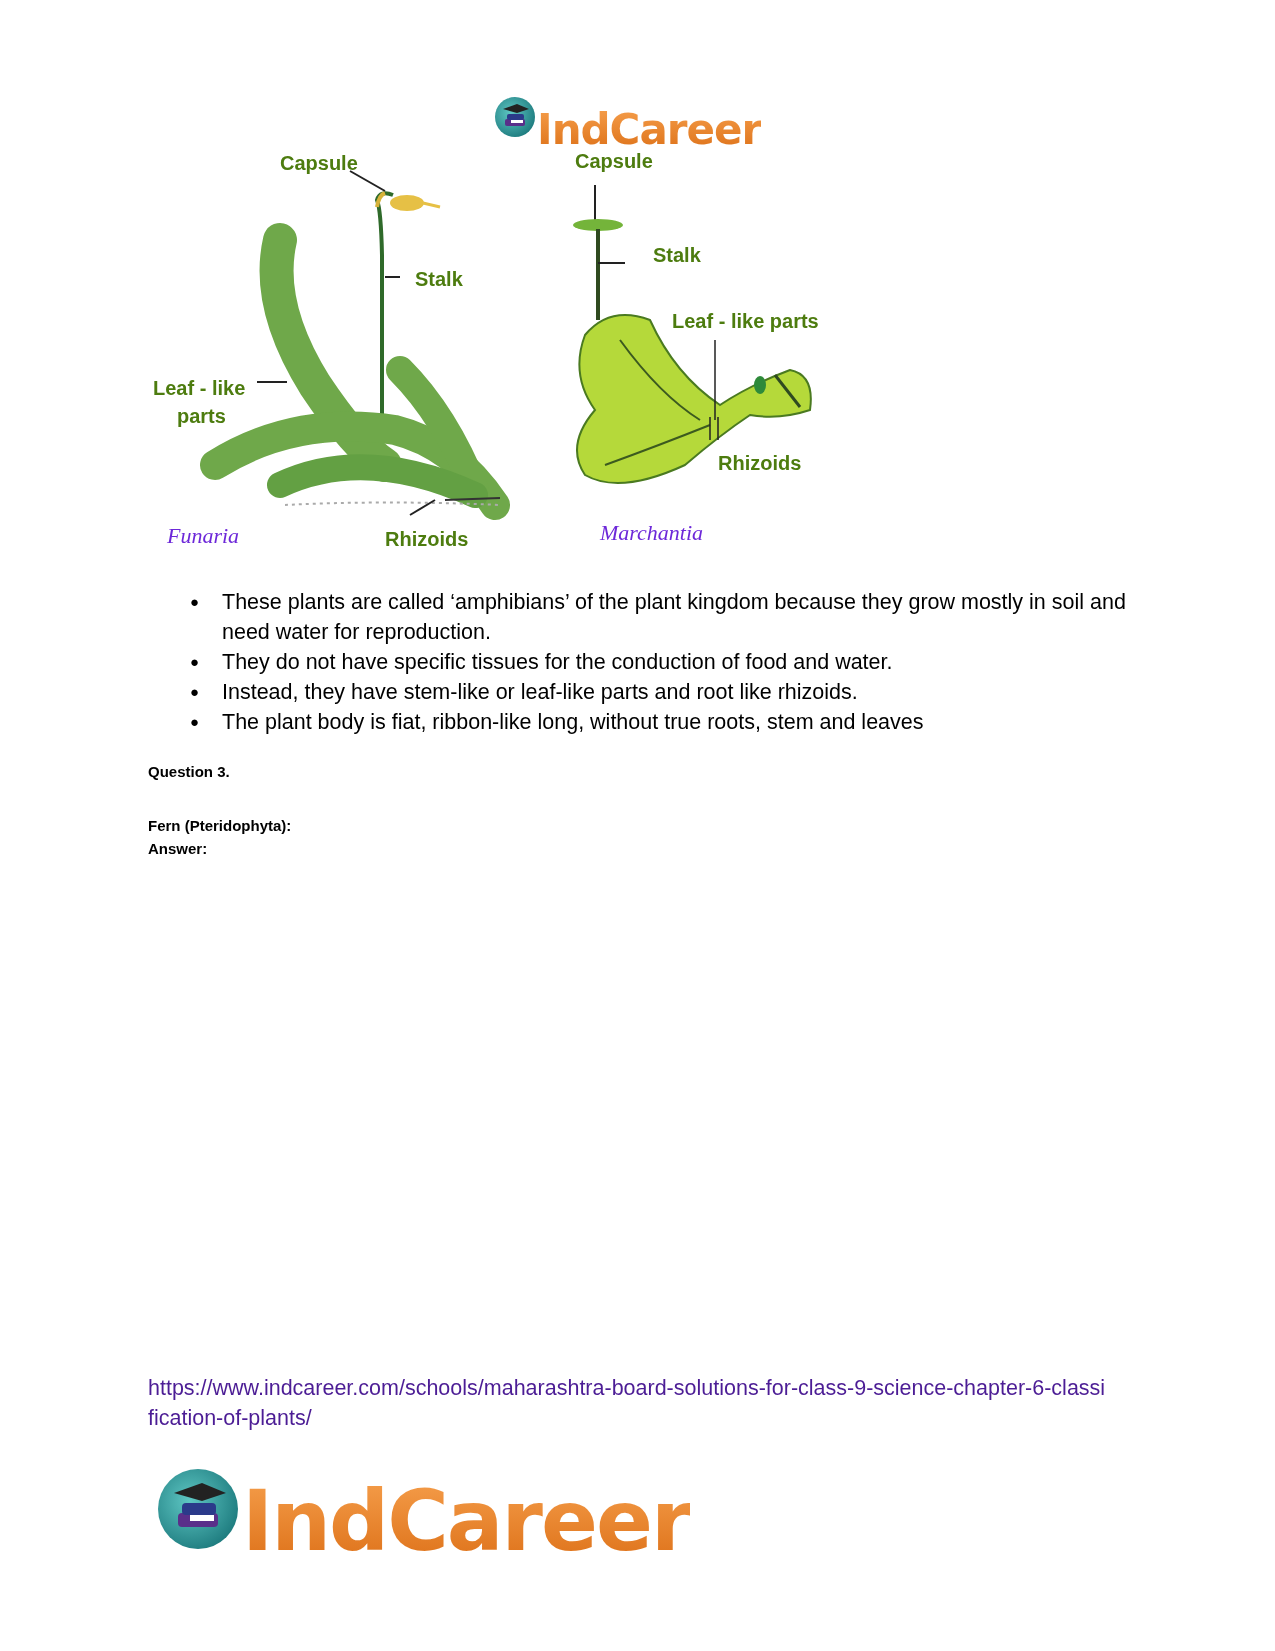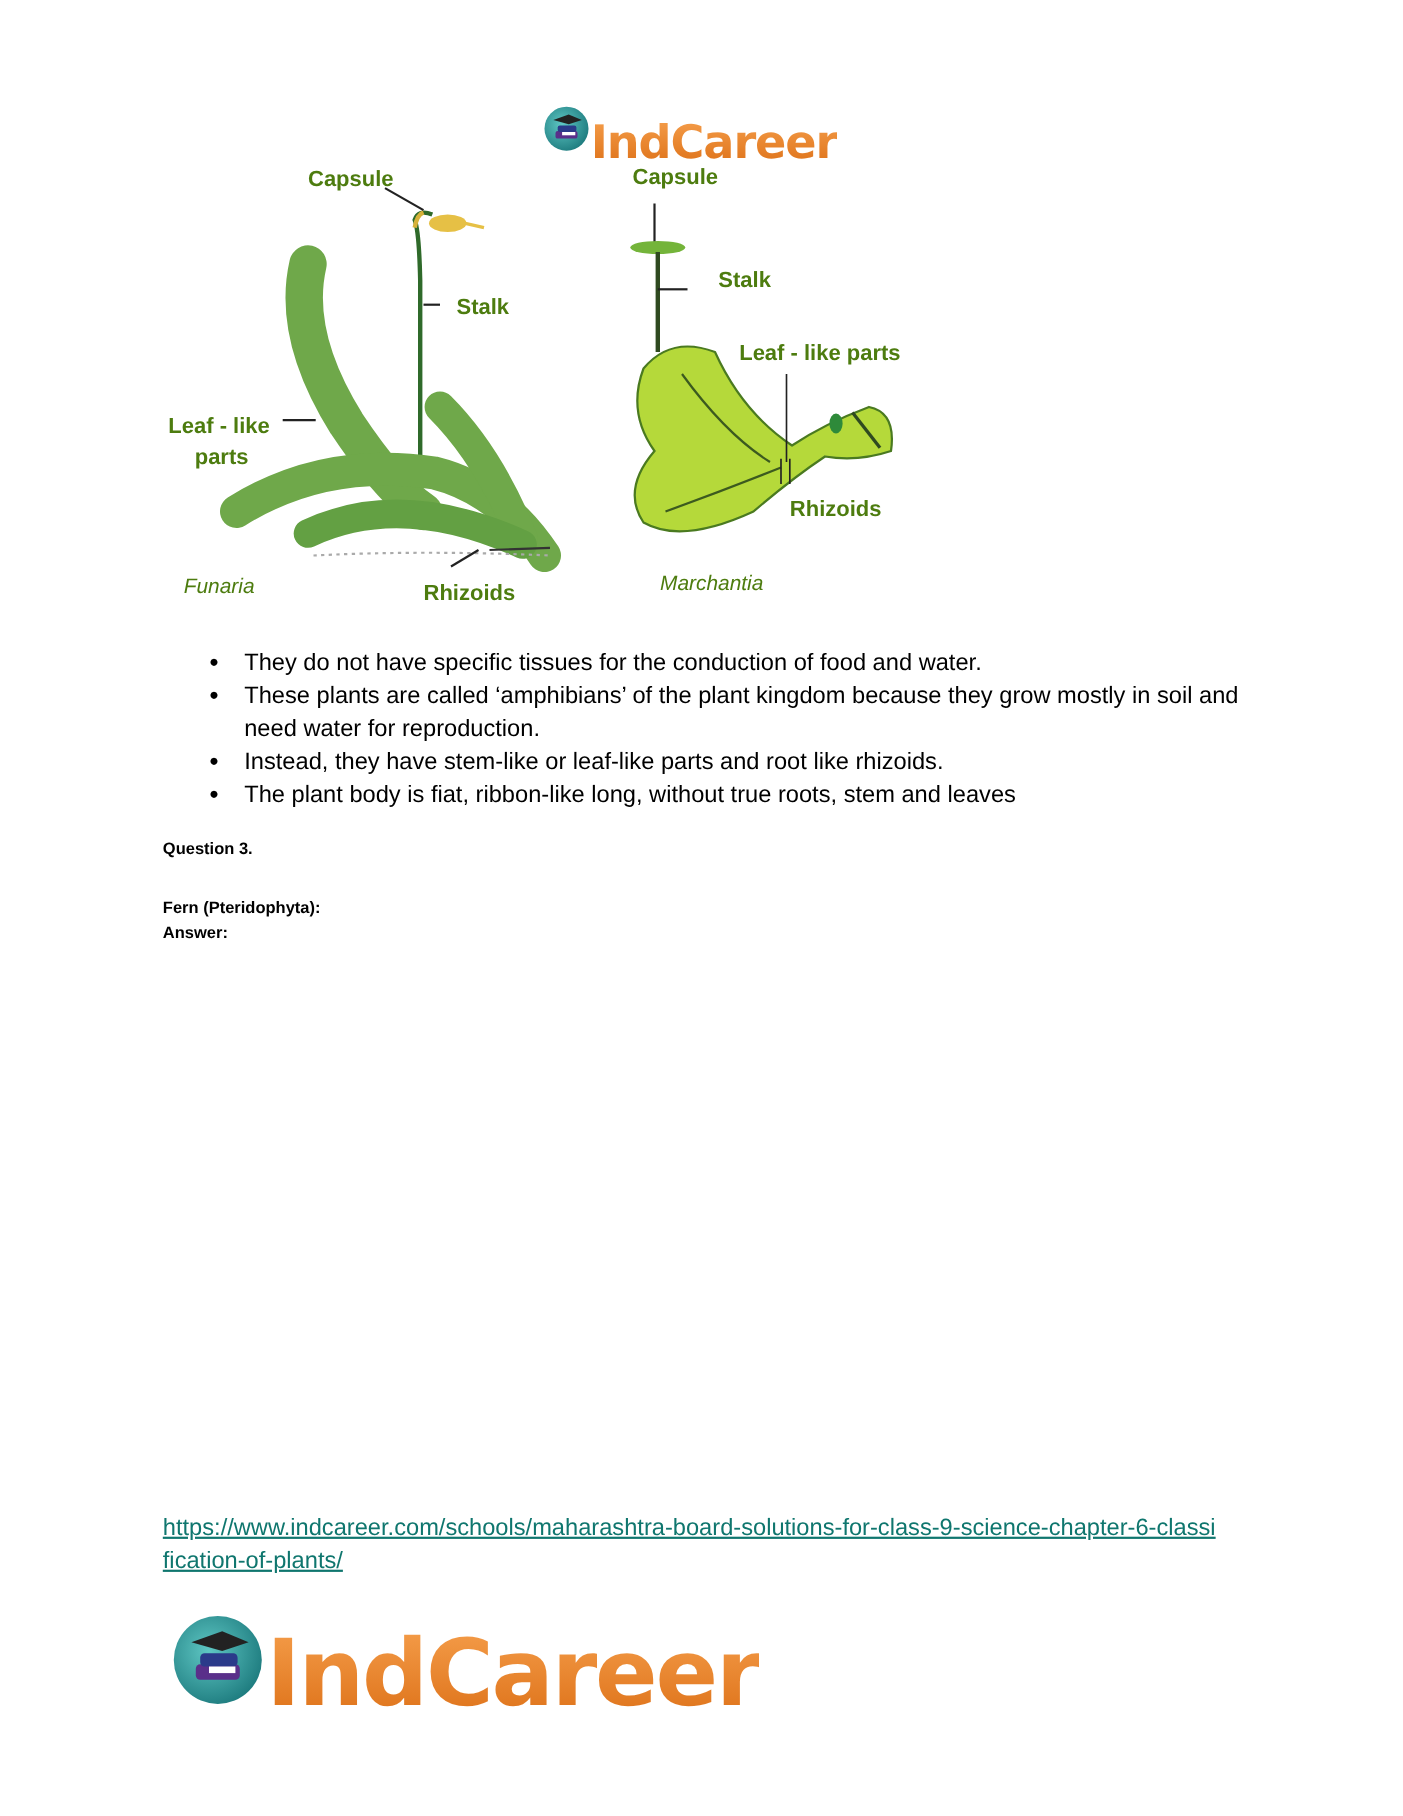--- a/index.html
+++ b/index.html
@@ -5,26 +5,26 @@
   html, body { margin: 0; padding: 0; background: #ffffff; }
   body { width: 1275px; height: 1651px; position: relative; overflow: hidden;
          font-family: "Liberation Sans", sans-serif; color: #000; }
   .abs { position: absolute; }
   .logo { display: flex; align-items: center; }
   .logo-text { font-family: "DejaVu Sans", sans-serif; font-weight: bold; color: #e8832a;
                background: linear-gradient(#f6a04d, #dc6f16); -webkit-background-clip: text;
                background-clip: text; -webkit-text-fill-color: transparent; letter-spacing: -1px; margin-top: 25px; }
   .logo-icon { position: relative; border-radius: 50%; background: radial-gradient(circle at 40% 40%, #5fc7c4, #1f7d80 75%, #134a52); }
   .fig-label { font-family: Liberation Sans, sans-serif; font-weight: bold; font-size: 20px; color: #4d7c0f; }
-  .fig-name { font-family: Liberation Sans, sans-serif; font-style: italic; font-size: 19px; color: #4d7c0f; }
+  .fig-name { font-family: Liberation Serif, serif; font-style: italic; font-size: 22px; color: #6d28d9; }
   ul.bullets { list-style: none; margin: 0; padding: 0; }
   ul.bullets li { position: relative; padding-left: 74px; font-size: 21.5px; line-height: 30px; }
   ul.bullets li::before { content: "●"; position: absolute; left: 42px; top: 0; font-size: 15px; }
   .bold { font-weight: bold; font-size: 15px; }
-  a.link { color: #0f766e; text-decoration: underline; font-size: 21.5px; line-height: 30px; display: block; width: 960px; word-break: break-all; }
+  a.link { color: #4c1d95; font-size: 21.5px; line-height: 30px; display: block; width: 960px; word-break: break-all; }
 </style>
 </head>
 <body>
 
 <div class="abs logo" style="left:495px; top:80px;">
   <div class="logo-icon" style="width:40px;height:40px;">
     <svg width="40" height="40" viewBox="0 0 40 40">
       <rect x="10" y="22" width="20" height="7" rx="2" fill="#5a2f8a"></rect>
       <rect x="12" y="17" width="17" height="6" rx="2" fill="#2b3a8a"></rect>
       <rect x="16" y="23" width="12" height="3" fill="#fff"></rect>
@@ -77,22 +77,22 @@
     <path d="M150,272 L150,295 M158,272 L158,295" stroke="#222" stroke-width="1.5"></path>
   </svg>
   <span class="abs fig-label" style="left:15px; top:5px;">Capsule</span>
   <span class="abs fig-label" style="left:93px; top:99px;">Stalk</span>
   <span class="abs fig-label" style="left:112px; top:165px;">Leaf - like parts</span>
   <span class="abs fig-label" style="left:158px; top:307px;">Rhizoids</span>
   <span class="abs fig-name" style="left:40px; top:375px;">Marchantia</span>
 </div>
 
 <ul class="abs bullets" style="left:148px; top:587px; width:1010px;">
+  <li>These plants are called ‘amphibians’ of the plant kingdom because they grow mostly in soil and need water for reproduction.</li>
   <li>They do not have specific tissues for the conduction of food and water.</li>
-  <li>These plants are called ‘amphibians’ of the plant kingdom because they grow mostly in soil and need water for reproduction.</li>
   <li>Instead, they have stem-like or leaf-like parts and root like rhizoids.</li>
   <li>The plant body is fiat, ribbon-like long, without true roots, stem and leaves</li>
 </ul>
 
 <div class="abs bold" style="left:148px; top:763px;">Question 3.</div>
 <div class="abs bold" style="left:148px; top:817px;">Fern (Pteridophyta):</div>
 <div class="abs bold" style="left:148px; top:840px;">Answer:</div>
 
 <a class="abs link" style="left:148px; top:1373px;">https://www.indcareer.com/schools/maharashtra-board-solutions-for-class-9-science-chapter-6-classification-of-plants/</a>
 

